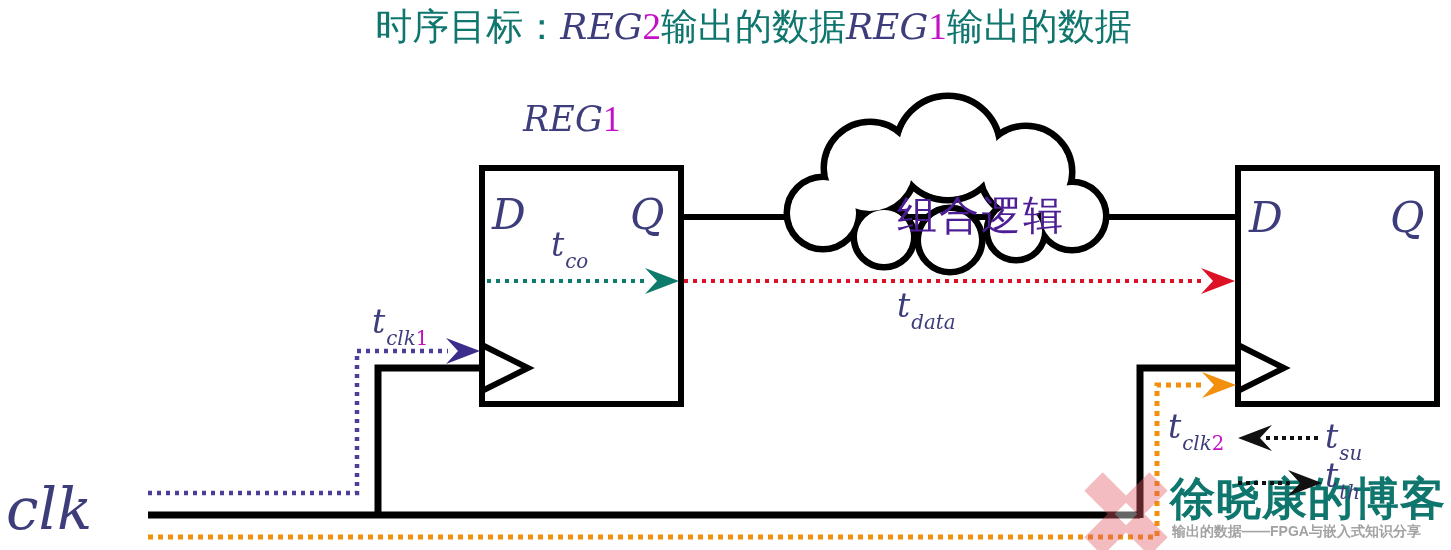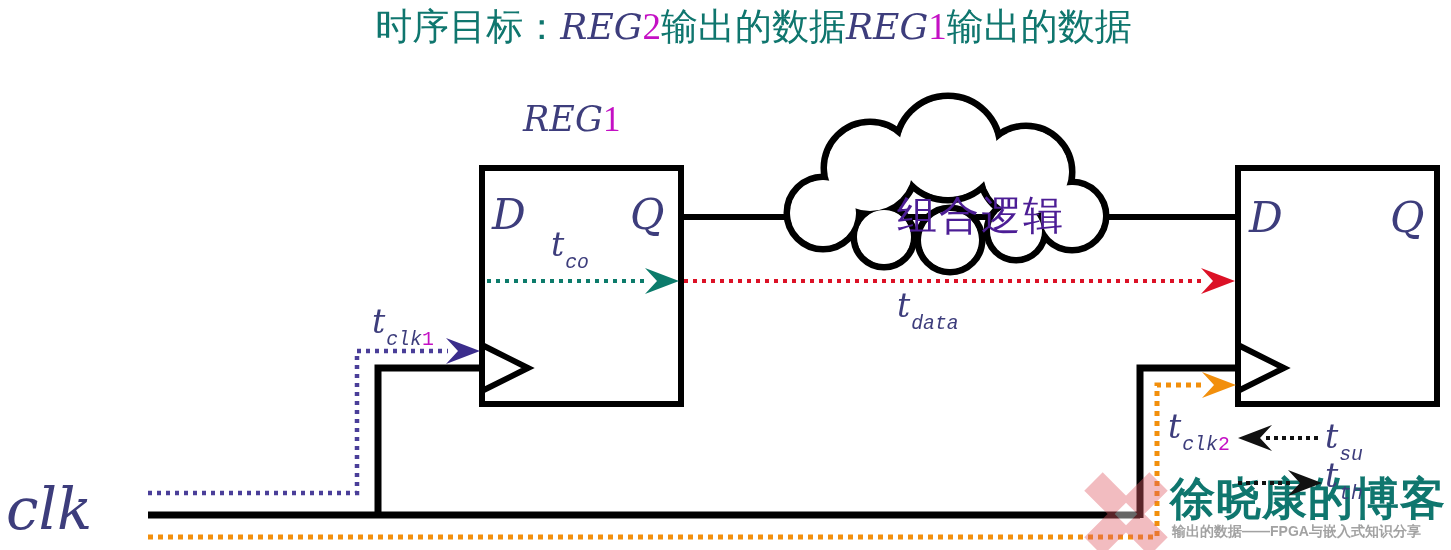--- a/index.html
+++ b/index.html
@@ -12,21 +12,21 @@
   .math{font-family:"DejaVu Serif",serif;font-style:italic;color:#3d3d7c;}
   .num{font-style:normal;color:#c410c4;}
   
   .title{left:0;top:8px;width:1451px;padding-left:28px;text-align:center;font-size:37px;z-index:3;}
   .title .math{font-size:36px;}
   
   .reg-label{font-size:35px;z-index:3;}
   .pin{font-size:42px;z-index:3;}
   
   .tvar{font-family:"DejaVu Serif",serif;font-style:italic;color:#3d3d7c;font-size:33px;z-index:3;}
-  .tvar sub{font-size:0.6em;position:relative;top:0.22em;left:0.05em;line-height:1;font-family:Liberation Mono, monospace;}
+  .tvar sub{font-size:0.6em;position:relative;top:0.22em;left:0.05em;line-height:1;}
   
   .clk{font-size:58px;z-index:3;}
   
   .cloud-label{left:858px;top:196px;width:190px;font-size:40px;letter-spacing:2px;color:#4c1d95;z-index:3;margin-left:39px;}
   
   .wm-name{left:1170px;top:476px;font-size:45px;font-weight:bold;color:#0f766e;
            font-family:"Liberation Sans",sans-serif;letter-spacing:1px;z-index:0;}
   .wm-tag{left:1172px;top:524px;font-size:14px;font-weight:bold;color:#a2a2a2;
           font-family:"Liberation Sans",sans-serif;z-index:0;}
 </style>

